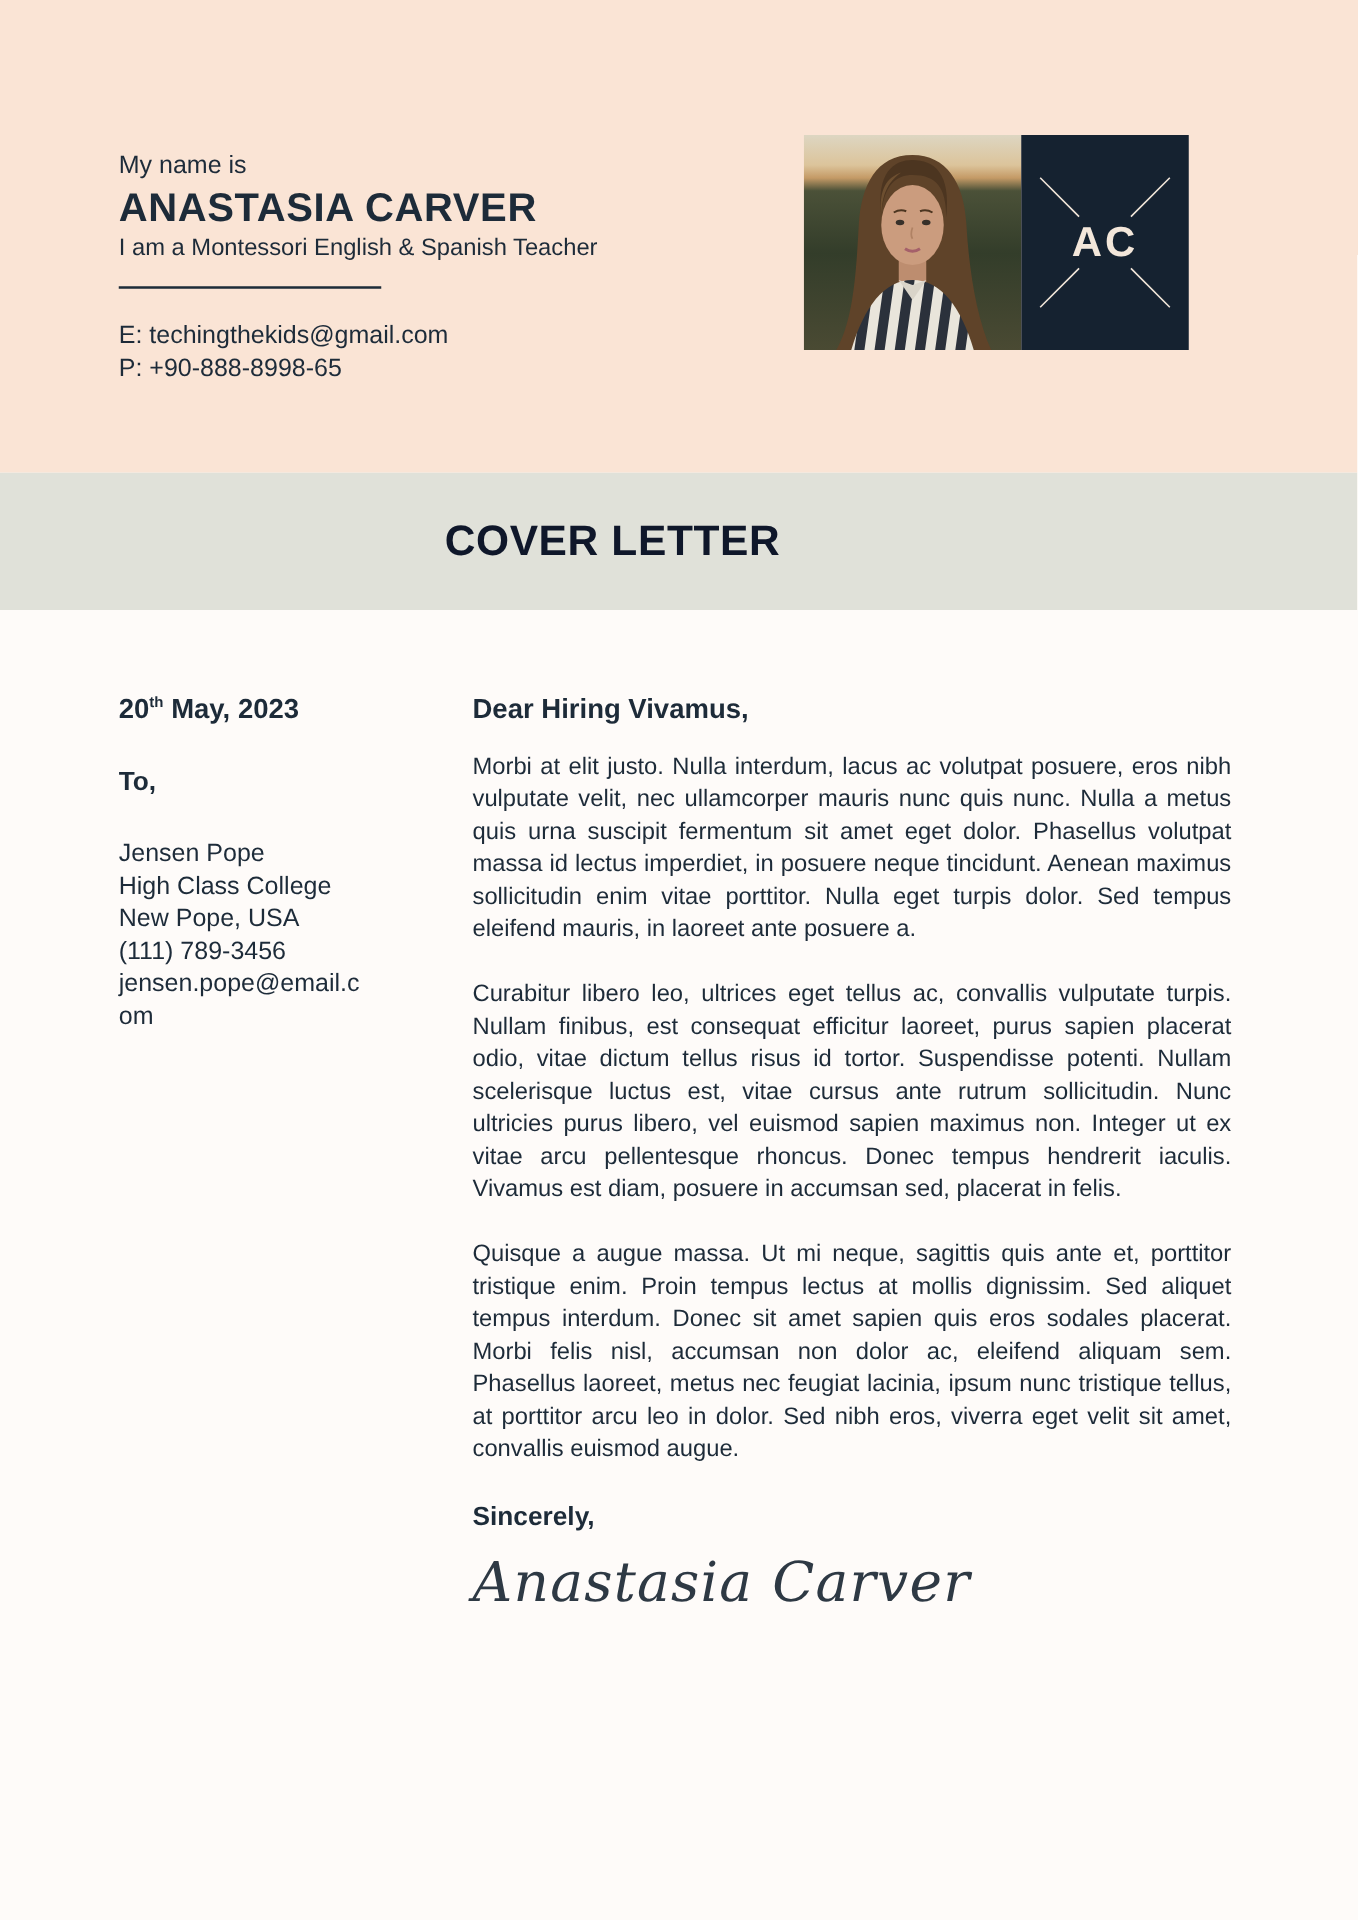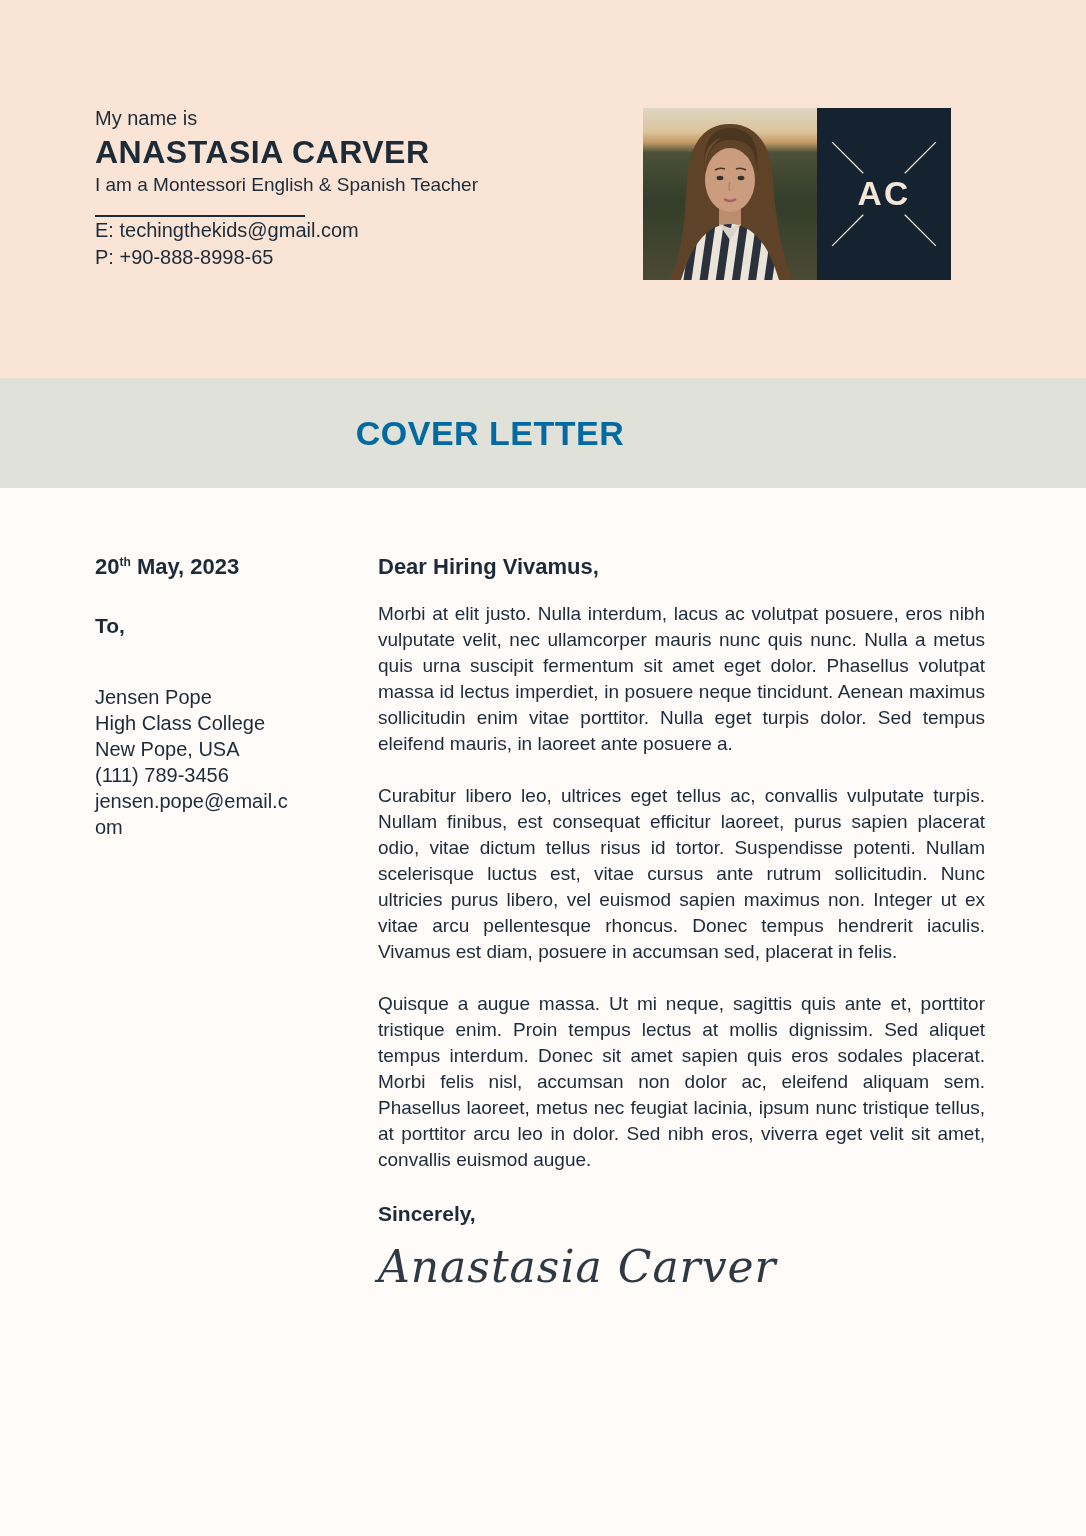--- a/index.html
+++ b/index.html
@@ -18,36 +18,36 @@
   .hero {
     position: relative;
     height: 378px;
     background: #fae4d5;
   }
   .hero-left {
     position: absolute;
     left: 95px;
     top: 106px;
   }
-  .intro { font-size: 20px; line-height: 25px; }
+  .intro { font-size: 20px; line-height: 25px; margin-top: 14px; }
   .person-name {
     margin: 3px 0 0 0;
     font-size: 32px;
     line-height: 36px;
     font-weight: bold;
     letter-spacing: 0.5px;
   }
   .tagline { font-size: 19px; line-height: 25px; margin-top: 2px; }
   .rule {
     width: 210px;
     height: 2px;
     background: #1d2b39;
     margin-top: 18px;
   }
-  .contacts { }
+  .contacts { margin-top: 24px; }
   .contact-line { font-size: 20px; line-height: 27px; }
 
   .hero-media {
     position: absolute;
     left: 643px;
     top: 108px;
     display: flex;
   }
   .photo {
     width: 174px;
@@ -71,34 +71,34 @@
     align-items: center;
     justify-content: center;
     padding-right: 106px;
     box-sizing: border-box;
   }
   .banner-title {
     margin: 0;
     font-size: 34px;
     font-weight: bold;
     letter-spacing: 0.5px;
-    color: #0369a1;
+    color: #0f172a;
   }
 
   
   .content {
     display: flex;
     padding: 66px 0 0 95px;
     box-sizing: border-box;
   }
   .col-left { width: 215px; flex-shrink: 0; }
   .letter-date { font-size: 22px; font-weight: bold; line-height: 26px; }
   .letter-date sup { font-size: 12px; vertical-align: super; line-height: 0; }
   .to-label { margin-top: 33px; font-size: 21px; font-weight: bold; line-height: 26px; }
-  .recipient { margin-top: 45px; width: 200px; }
+  .recipient { margin-top: 31px; width: 200px; }
   .recipient-line { font-size: 20px; line-height: 26px; }
   .recipient-line.email { word-break: break-all; }
 
   .col-right { width: 607px; margin-left: 68px; }
   .salutation {
     margin: 0 0 21px 0;
     font-size: 22px;
     font-weight: bold;
     line-height: 26px;
   }

